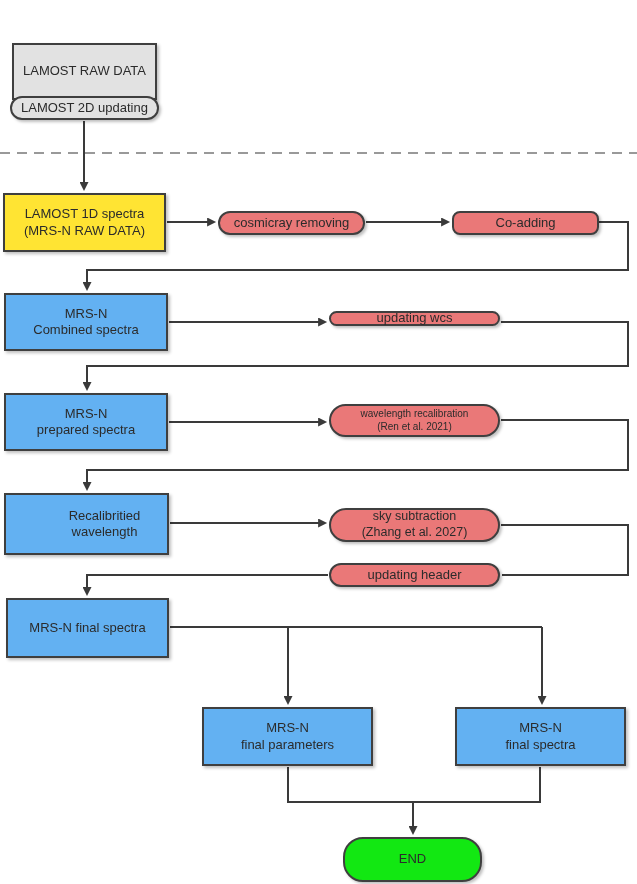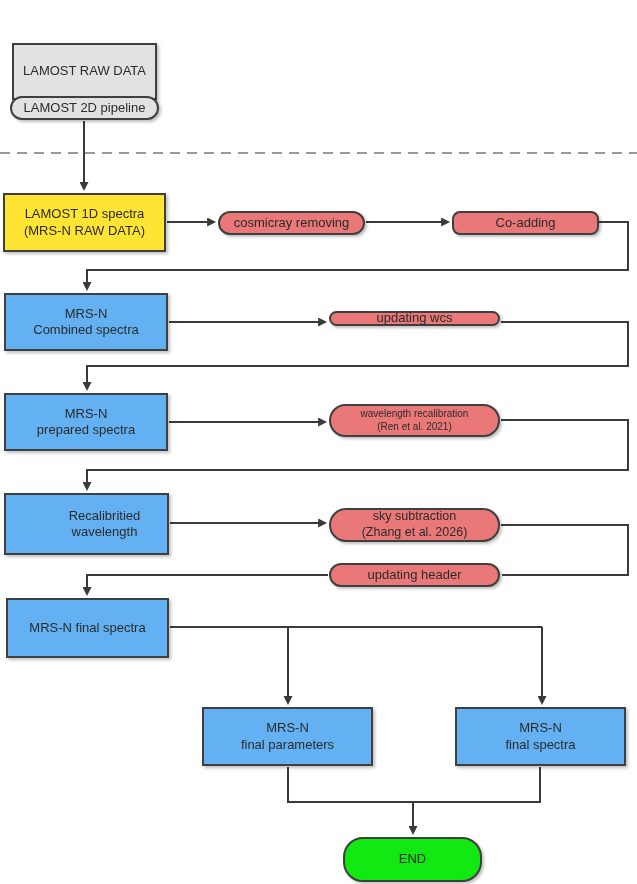--- a/index.html
+++ b/index.html
@@ -80,21 +80,21 @@
     <path class="wire" d="M328,575 L87,575 L87,588" marker-end="url(#arrow)"></path>
     <path class="wire" d="M170,627 L542,627"></path>
     <path class="wire" d="M288,627 L288,697" marker-end="url(#arrow)"></path>
     <path class="wire" d="M542,627 L542,697" marker-end="url(#arrow)"></path>
     <path class="wire" d="M288,767 L288,802 L540,802 L540,767"></path>
     <path class="wire" d="M413,802 L413,827" marker-end="url(#arrow)"></path>
   </svg>
 
   <div class="node fill-gray" style="left:12px; top:3px; width:145px; height:57px;margin-top:40px;">LAMOST RAW DATA</div>
 
-  <div class="node fill-gray stadium" style="left:10px; top:96px; width:149px; height:24px;">LAMOST 2D pipeline</div>
+  <div class="node fill-gray stadium" style="left:10px; top:96px; width:149px; height:24px;">LAMOST 2D updating</div>
 
   <div class="node fill-yellow" style="left:3px; top:193px; width:163px; height:59px;">LAMOST 1D spectra
 (MRS-N RAW DATA)</div>
 
   <div class="node fill-red stadium" style="left:218px; top:211px; width:147px; height:24px;">cosmicray removing</div>
 
   <div class="node fill-red stadium" style="left:452px; top:211px; width:147px; height:24px;border-radius:8px;">Co-adding</div>
 
   <div class="node fill-blue" style="left:4px; top:293px; width:164px; height:58px;">MRS-N
 Combined spectra</div>
@@ -104,21 +104,21 @@
   <div class="node fill-blue" style="left:4px; top:393px; width:164px; height:58px;">MRS-N
 prepared spectra</div>
 
   <div class="node fill-red stadium" style="left:329px; top:404px; width:171px; height:33px; font-size:10px;">wavelength recalibration
 (Ren et al. 2021)</div>
 
   <div class="node fill-blue" style="left:4px; top:493px; width:165px; height:62px;padding-left:36px;">Recalibritied
 wavelength</div>
 
   <div class="node fill-red stadium" style="left:329px; top:508px; width:171px; height:34px; font-size:12.5px;">sky subtraction
-(Zhang et al. 2026)</div>
+(Zhang et al. 2027)</div>
 
   <div class="node fill-red stadium" style="left:329px; top:563px; width:171px; height:24px;">updating header</div>
 
   <div class="node fill-blue" style="left:6px; top:598px; width:163px; height:60px;">MRS-N final spectra</div>
 
   <div class="node fill-blue" style="left:202px; top:707px; width:171px; height:59px;">MRS-N
 final parameters</div>
 
   <div class="node fill-blue" style="left:455px; top:707px; width:171px; height:59px;">MRS-N
 final spectra</div>

